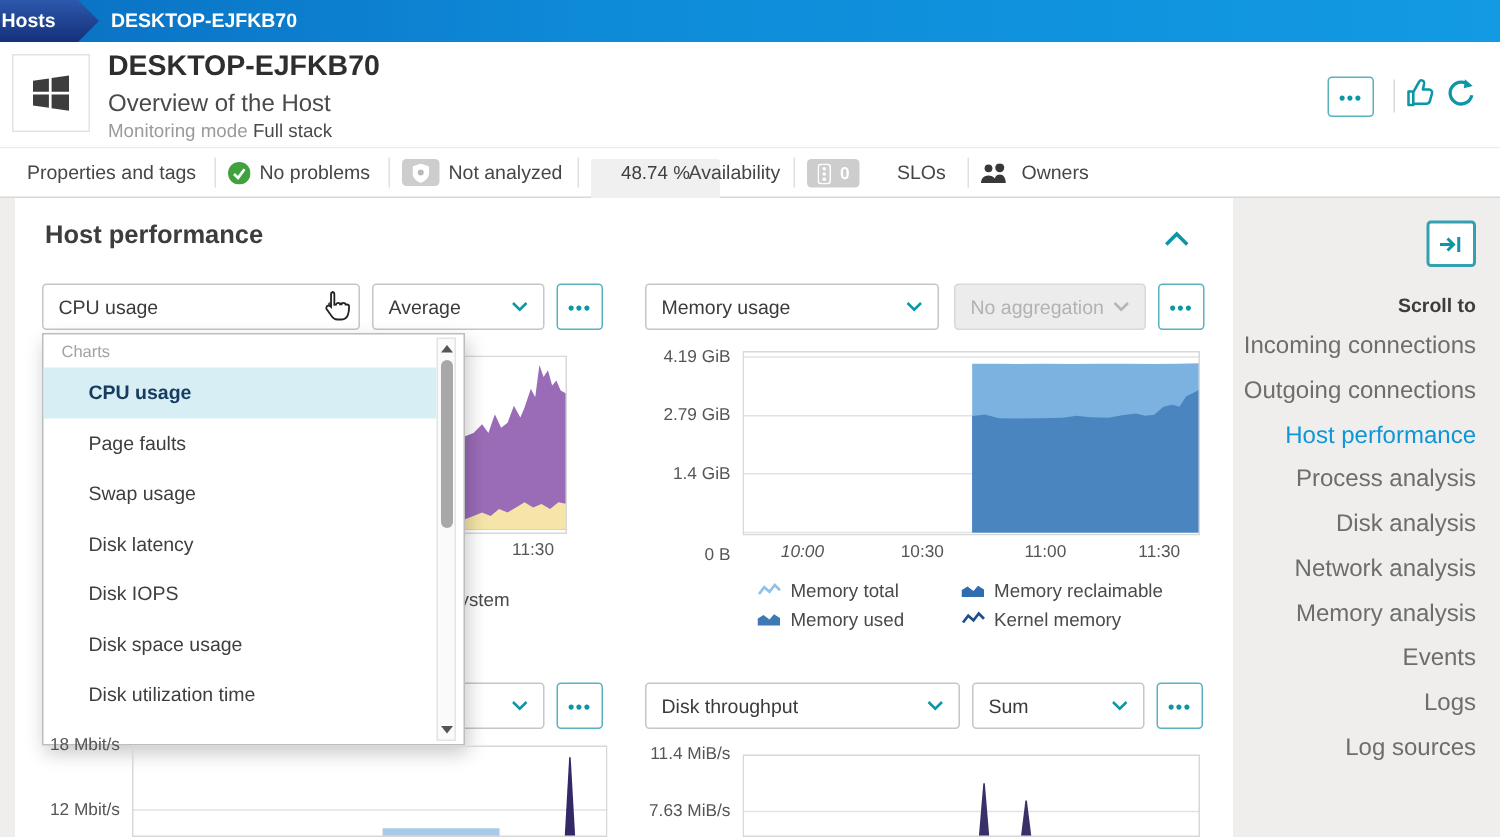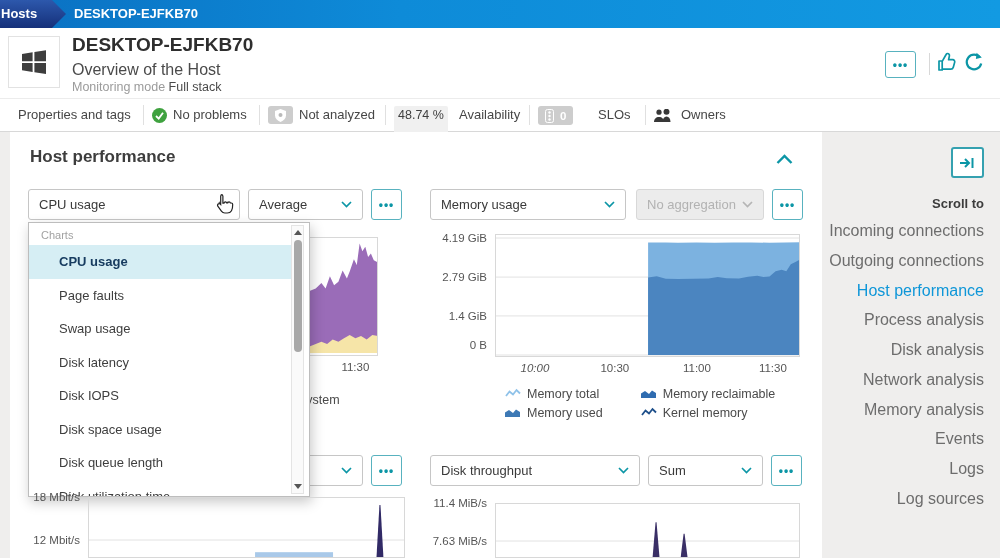--- a/index.html
+++ b/index.html
@@ -19,21 +19,21 @@
 .h-mon{position:absolute;left:72px;top:52px;font-size:12.5px;color:#9b9b9b}
 .h-mon b{color:#4a4a4a;font-weight:400}
 .hdr-sep{position:absolute;left:929px;top:25px;width:1px;height:22px;background:#d8d8d8}
 .icon-btn{position:absolute;background:none;border:none;padding:0}
 
 
 .tabbar{position:absolute;left:0;top:99px;width:1000px;height:33px;background:#fff;border-bottom:1px solid #d8d8d8;font-size:13px;color:#464646}
 .tb{position:absolute;top:8px;white-space:nowrap}
 .tbi{position:absolute}
 .tsep{position:absolute;top:6px;width:1px;height:20px;background:#e0e0e0}
-.badge-light{position:absolute;top:7px;height:29px;line-height:19px;background:#f0f0f0;border-radius:2px;padding:0 4px;font-size:12.5px;color:#3f3f3f}
+.badge-light{position:absolute;top:7px;height:29px;line-height:19px;background:#f0f0f0;border-radius:2px;padding:0 20px;font-size:12.5px;color:#3f3f3f}
 .badge-mid{position:absolute;top:7px;height:19px;background:#cdcdcd;border-radius:3px;display:flex;align-items:center;gap:6px;padding:0 7px;color:#fff;font-size:11.5px;font-weight:700}
 .badge-shield{position:absolute;top:7px;width:25px;height:18px;background:#cdcdcd;border-radius:3px;display:flex;align-items:center;justify-content:center}
 
 
 .content-bg{position:absolute;left:0;top:132px;width:1000px;height:426px;background:#efeeed}
 .card{position:absolute;left:10px;top:132px;width:812px;height:426px;background:#fff}
 .panel-title{position:absolute;left:30px;top:147px;font-size:17px;font-weight:700;color:#3d3d3d}
 .collapse-btn{position:absolute;left:776px;top:153px;background:none;border:none}
 
 
@@ -218,21 +218,21 @@
         <line x1="0" x2="305" y1="43.093078758949886" y2="43.093078758949886" stroke="#e2e2e2"></line>
         <line x1="0" x2="305" y1="81.90692124105013" y2="81.90692124105013" stroke="#e2e2e2"></line>
         <line x1="0" x2="305" y1="121" y2="121" stroke="#e2e2e2"></line>
         <polygon points="153.1,121 153.1,8.5 170.8,8.5 183.0,8.7 201.3,8.5 219.6,8.7 237.9,8.5 256.2,8.5 274.5,8.7 289.8,8.5 305.0,8.2 305,121" fill="#7cb2e0"></polygon>
         <polygon points="153.1,121 153.1,43.4 161.7,42.3 170.8,44.8 183.0,45.0 198.3,44.8 213.5,44.5 222.7,43.1 231.8,44.2 244.0,44.5 253.1,42.8 262.3,41.7 268.4,43.1 274.5,42.5 280.6,37.2 286.7,35.8 291.3,37.2 295.8,30.2 300.4,28.0 305.0,25.5 305,121" fill="#4b85c0"></polygon>
         <rect x="0.5" y="0.5" width="304" height="122" fill="none" stroke="#d8d8d8"></rect>
       </svg>
       <span class="ytick" style="top: 4px;">4.19 GiB</span>
       <span class="ytick" style="top: 43.0931px;">2.79 GiB</span>
       <span class="ytick" style="top: 81.9069px;">1.4 GiB</span>
-      <span class="ytick" style="top: 111px; margin-left: 24px;">0 B</span>
+      <span class="ytick" style="top: 136px; margin-left: 24px;">0 B</span>
       <span class="xtick" style="left: 39.955px; font-style: italic;">10:00</span>
       <span class="xtick" style="left: 119.865px; text-align: center;">10:30</span>
       <span class="xtick" style="left: 201.91px;">11:00</span>
       <span class="xtick" style="left: 277.855px;">11:30</span>
     </div>
   <div class="legend" id="legend-mem" style="left:505px;top:384px">
       <span class="legend-item">
         <svg width="16" height="11">
           <polyline points="1,8 4.5,3.5 8,6.5 11.5,2 15,5.5" fill="none" stroke="#8fc2e9" stroke-width="1.8"></polyline>
         </svg>
@@ -310,21 +310,20 @@
 
   <div class="dropdown">
     <div class="dd-group">Charts</div>
     <div class="dd-list" id="dd-list">
         <div class="dd-item selected">CPU usage</div>
         <div class="dd-item">Page faults</div>
         <div class="dd-item">Swap usage</div>
         <div class="dd-item">Disk latency</div>
         <div class="dd-item">Disk IOPS</div>
         <div class="dd-item">Disk space usage</div>
-        <div class="dd-item">Disk queue length</div>
         <div class="dd-item">Disk utilization time</div>
       </div>
     <div class="dd-scroll">
       <span class="dd-up"></span>
       <span class="dd-thumb"></span>
       <span class="dd-dn"></span>
     </div>
   </div>
 
   <button class="sidebar-toggle">

